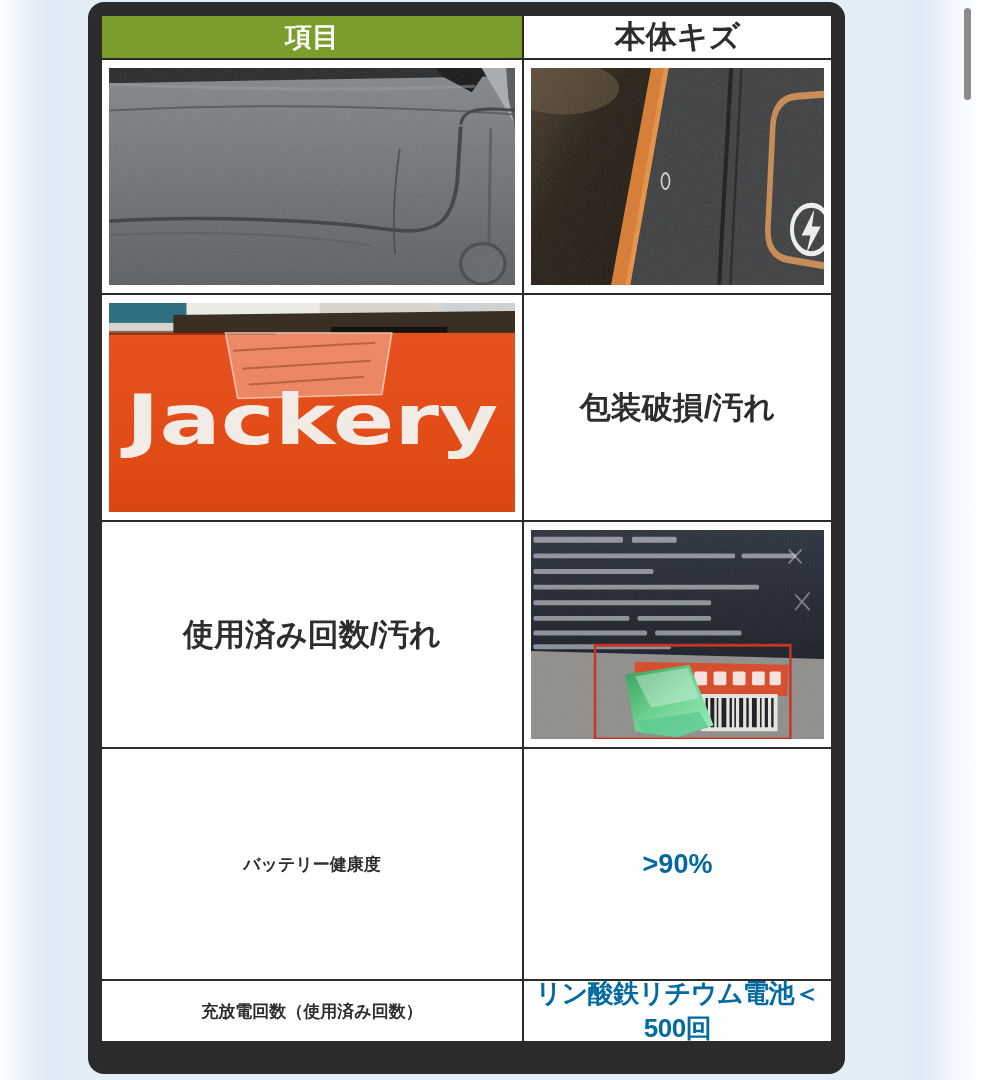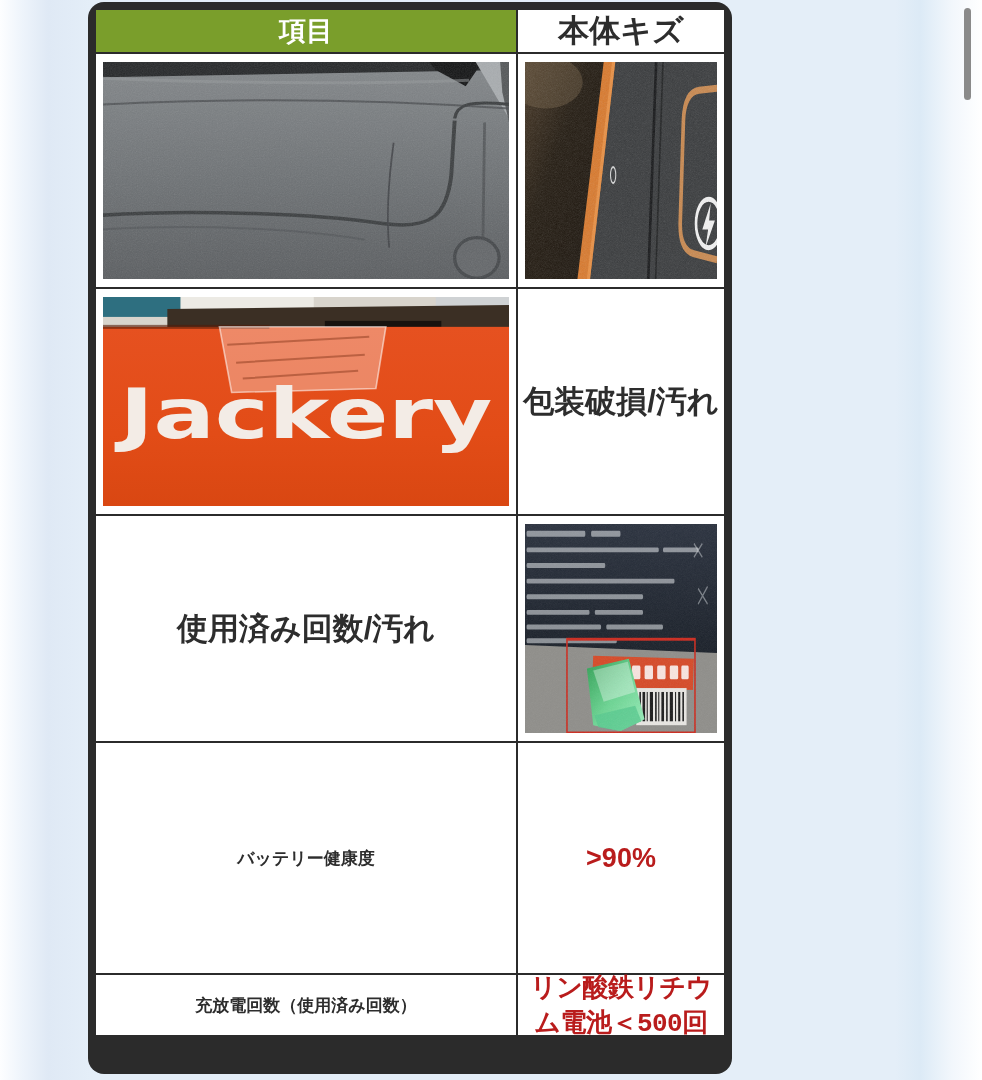--- a/index.html
+++ b/index.html
@@ -6,33 +6,33 @@
   body{
     width:982px;height:1080px;position:relative;overflow:hidden;
     font-family:"Liberation Sans","DejaVu Sans",sans-serif;
     background:linear-gradient(90deg,#fdfeff 0px,#eef4fb 22px,#dfe9f5 48px,#e4eef8 90px,#e4eef8 895px,#dceaf6 920px,#f2f7fc 952px,#ffffff 982px);
   }
   .scrollbar-thumb{
     position:absolute;right:11px;top:8px;width:7px;height:92px;
     border-radius:4px;background:#8a8a8a;
   }
   .cond-table{
-    position:absolute;left:88px;top:2px;width:644px;height:1072px;
+    position:absolute;left:88px;top:2px;width:757px;height:1072px;
     background:#2b2b2b;border-radius:16px;overflow:hidden;
     display:grid;grid-template-columns:420px 1fr;
     grid-template-rows:42px 233px 225px 225px 230px 60px 1fr;
-    gap:2px;padding:8px;box-sizing:border-box;
+    gap:2px;padding:14px;box-sizing:border-box;
   }
   .cell{background:#ffffff;display:flex;align-items:center;justify-content:center;min-width:0;min-height:0;}
   .hcell{background:#7a9e2b;color:#fff;font-weight:bold;font-size:27px;}
   .hcell-cond{letter-spacing:7px;text-indent:7px;}
   .label{font-weight:bold;font-size:31px;color:#2d2d2d;text-align:right;}
   .label-sm{font-size:17px;}
-  .value-text{font-weight:bold;font-size:27px;color:#b91c1c;text-align:center;}
-  .value-sm{font-size:26px;letter-spacing:-0.5px;font-family:Liberation Mono, monospace;}
+  .value-text{font-weight:bold;font-size:27px;color:#0369a1;text-align:center;}
+  .value-sm{font-size:26px;letter-spacing:-0.5px;}
   .photo-wrap{width:100%;height:100%;padding:8px 7px;box-sizing:border-box;}
   .photo-wrap svg{width:100%;height:100%;display:block;}
 </style>
 </head>
 <body>
 
 <div class="scrollbar-thumb"></div>
 
 <div class="cond-table">
 

